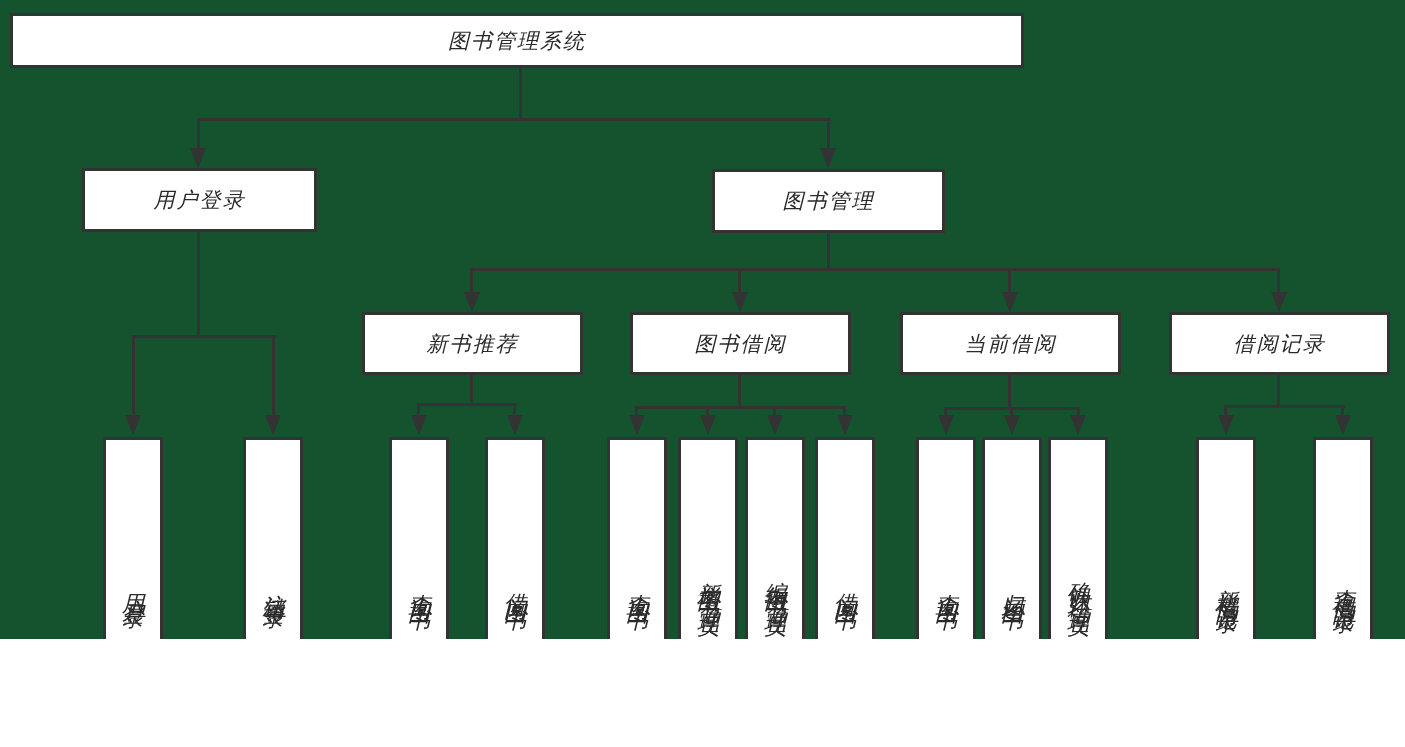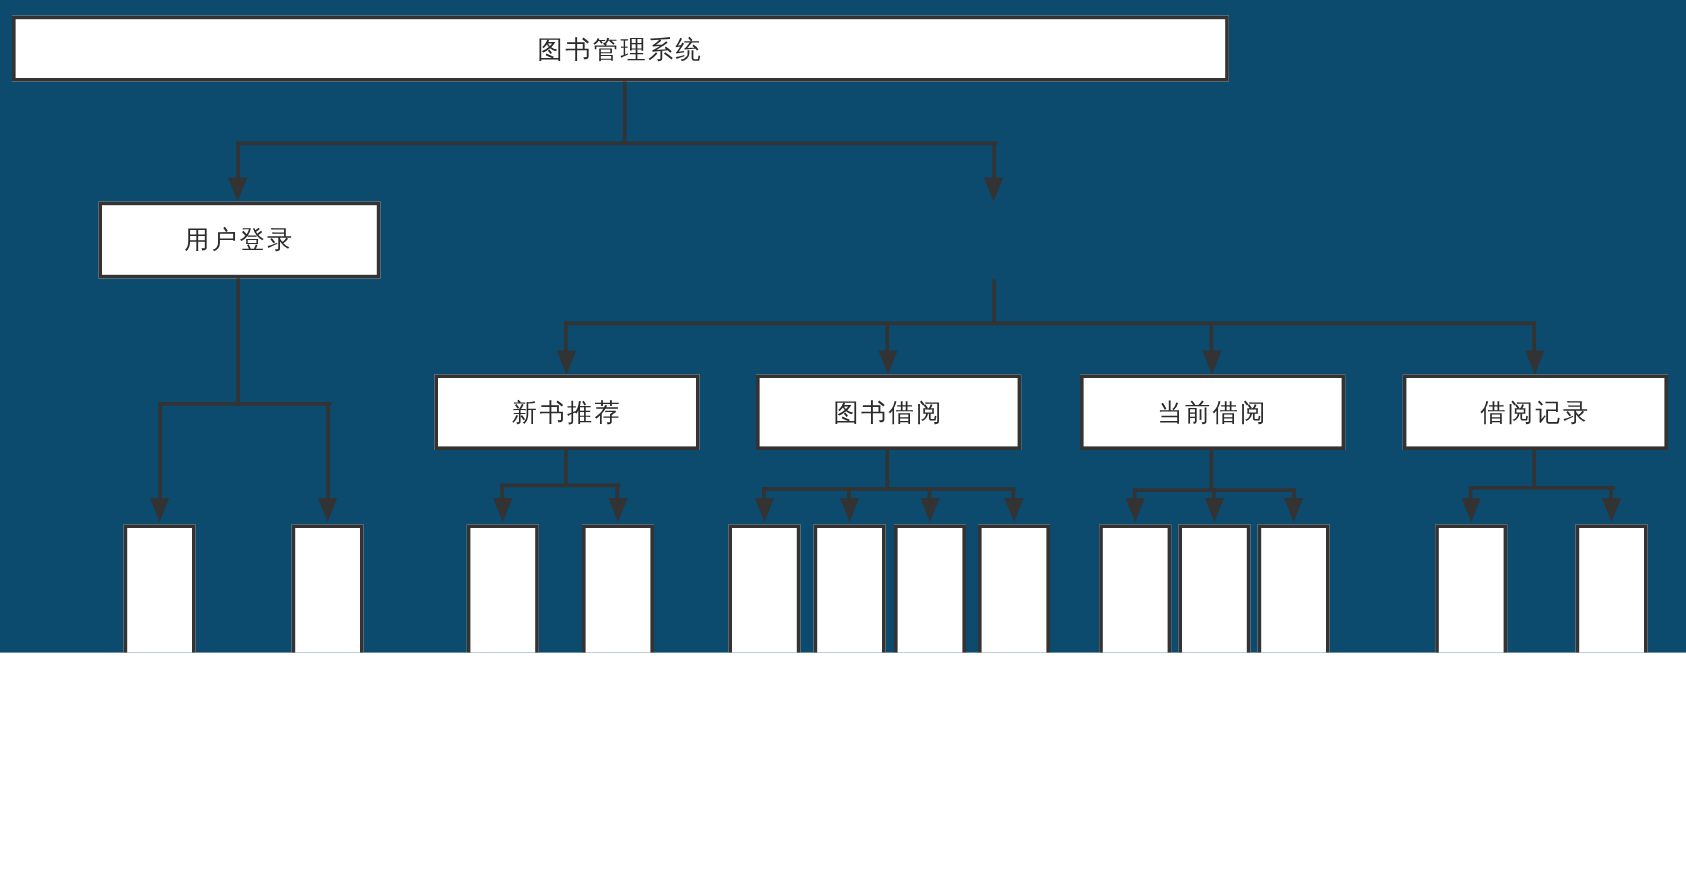--- a/index.html
+++ b/index.html
@@ -1,19 +1,19 @@
 <!DOCTYPE html>
 <html><head>
 <meta charset="utf-8">
 <style>
   html,body{margin:0;padding:0;background:#fff;}
   .canvas{
-    position:relative;width:1405px;height:544px;background:#0c4a6e;
+    position:relative;width:1405px;height:639px;background:#14532d;
     font-family:"DejaVu Sans","Liberation Sans",sans-serif;
-    color:#2a2a2a;overflow:hidden;
+    color:#2a2a2a;overflow:hidden;font-style:italic;
   }
   .b{
     position:absolute;box-sizing:border-box;border:3px solid #333333;background:#ffffff;
     display:flex;align-items:center;justify-content:center;
   }
   .hlabel{font-size:21px;letter-spacing:2px;white-space:nowrap;}
   .vt{
     writing-mode:vertical-rl;text-orientation:mixed;
     font-size:22px;letter-spacing:5px;line-height:1;
   }
@@ -37,20 +37,21 @@
   <div class="b hlabel" style="left:10px;top:13px;width:1014px;height:55px">图书管理系统</div>
 
   <div class="v" style="left:519px;top:68px;height:52px"></div>
   <div class="h" style="left:197px;top:118px;width:634px"></div>
   <div class="v" style="left:197px;top:118px;height:32px"></div>
   <div class="a" style="left:190px;top:148px"></div>
   <div class="v" style="left:827px;top:118px;height:32px"></div>
   <div class="a" style="left:820px;top:148px"></div>
 
   <div class="b hlabel" style="left:82px;top:168px;width:235px;height:64px">用户登录</div>
+  <div class="b hlabel" style="left:712px;top:169px;width:233px;height:64px">图书管理</div>
 
   <div class="v" style="left:197px;top:232px;height:106px"></div>
   <div class="h" style="left:132px;top:335px;width:144px"></div>
   <div class="v" style="left:132px;top:335px;height:82px"></div>
   <div class="v" style="left:272px;top:335px;height:82px"></div>
   <div class="a" style="left:125px;top:415px"></div>
   <div class="a" style="left:265px;top:415px"></div>
 
   <div class="b vt" style="left:103px;top:437px;width:60px;height:298px">用户登录</div>
   <div class="b vt" style="left:243px;top:437px;width:60px;height:298px">注销登录</div>

